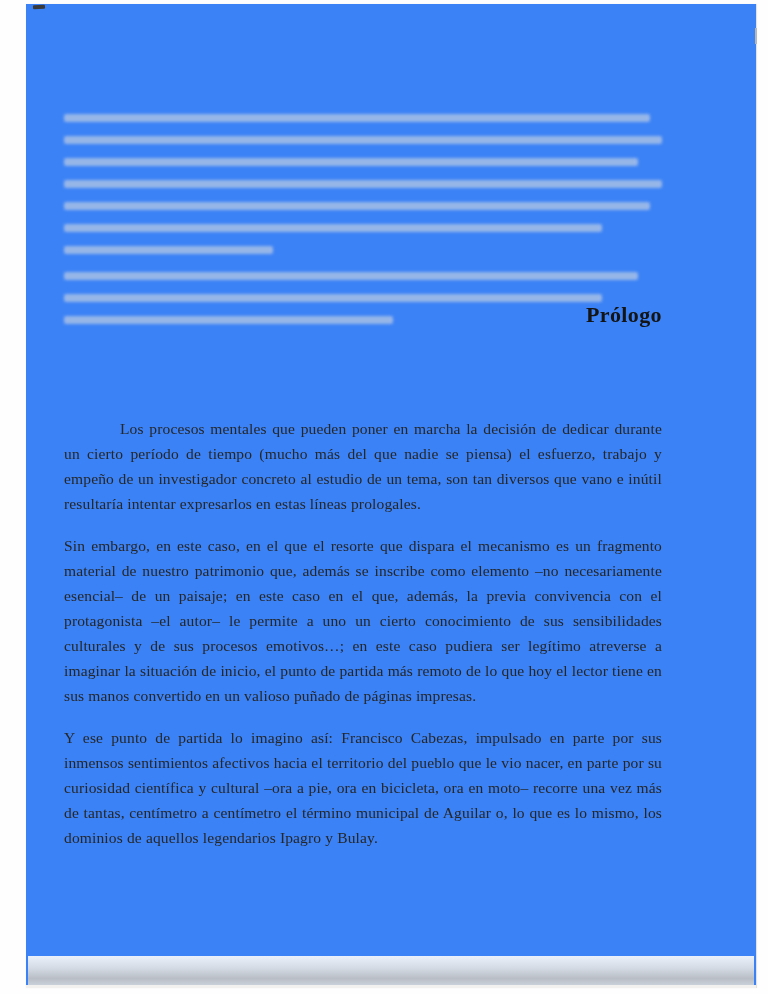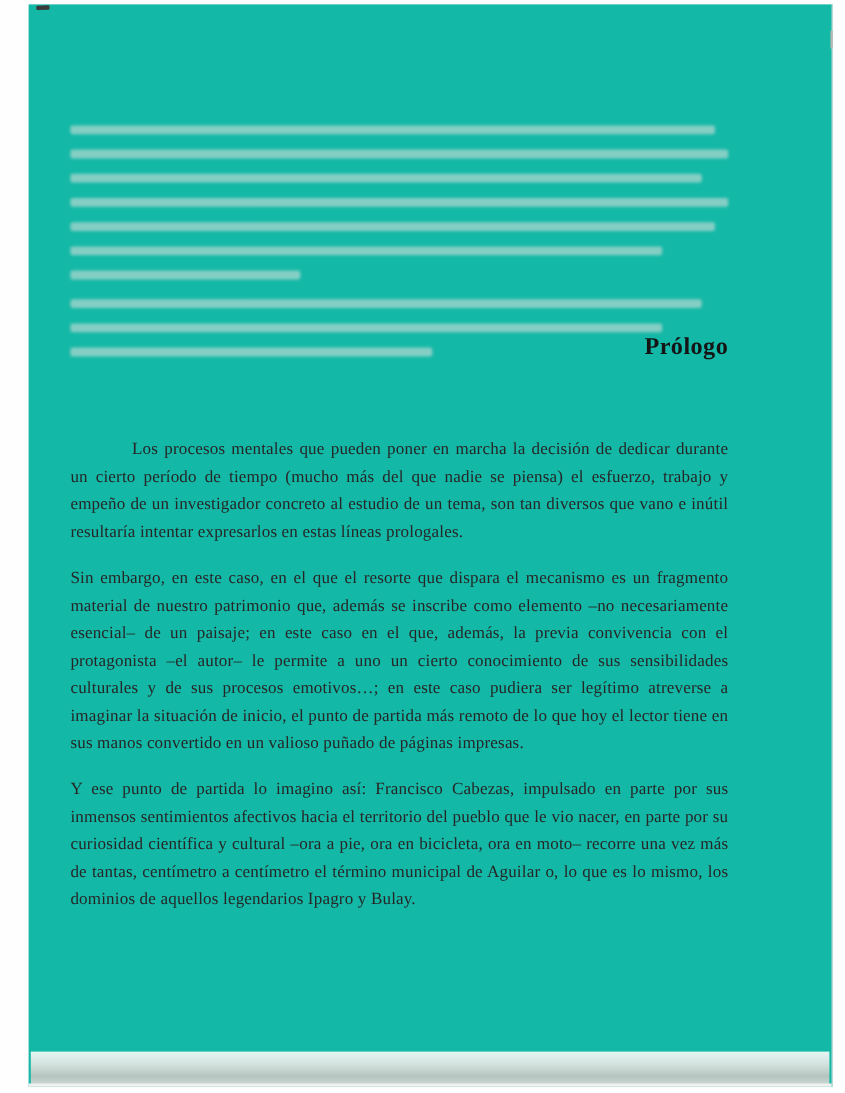--- a/index.html
+++ b/index.html
@@ -16,21 +16,21 @@
     width: 768px;
     height: 994px;
     background: #fefefe;
   }
   .scan-page {
     position: absolute;
     left: 26px;
     top: 4px;
     width: 730px;
     height: 984px;
-    background: #14b8a6;
+    background: #3b82f6;
     border-right: 1px solid #e3e2e0;
     box-shadow: 0 0 2px rgba(0,0,0,0.04);
   }
   
   .mark-top-left {
     position: absolute;
     left: 7px;
     top: 1px;
     width: 12px;
     height: 4px;
@@ -77,21 +77,21 @@
     margin: 0;
     text-align: right;
     font-size: 22px;
     font-weight: bold;
     letter-spacing: 0.4px;
     color: #141414;
   }
   
   .body-text {
     position: absolute;
-    top: 392px;
+    top: 412px;
     left: 38px;
     width: 598px;
     color: #262626;
     font-size: 15.5px;
     line-height: 25px;
     text-align: justify;
     letter-spacing: 0.15px;
   }
   .body-text p {
     margin: 0 0 17px 0;

